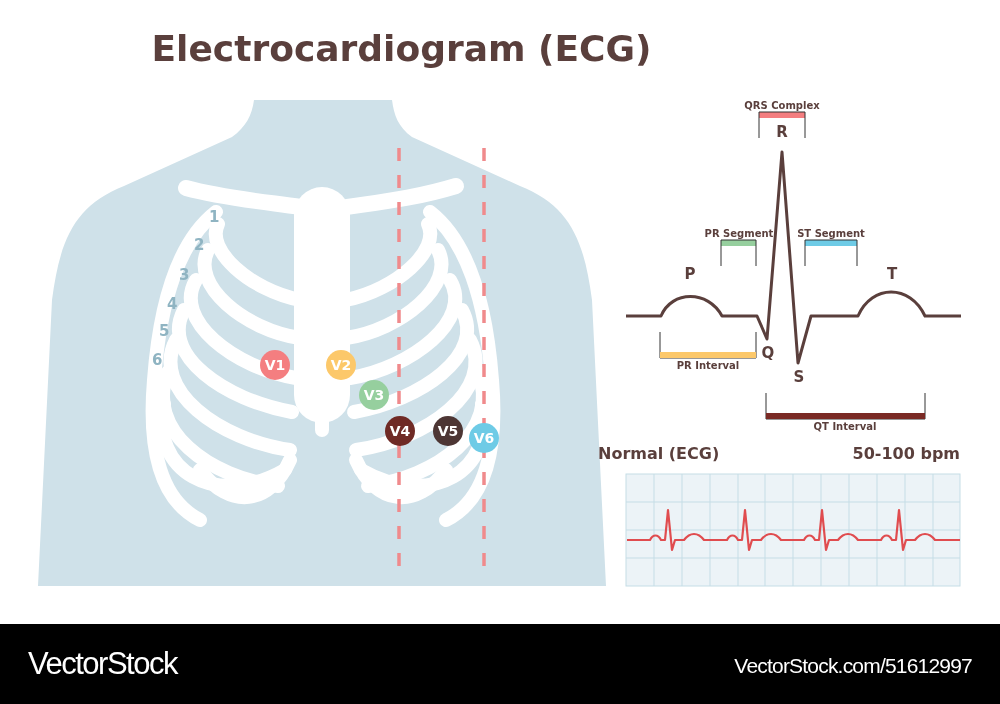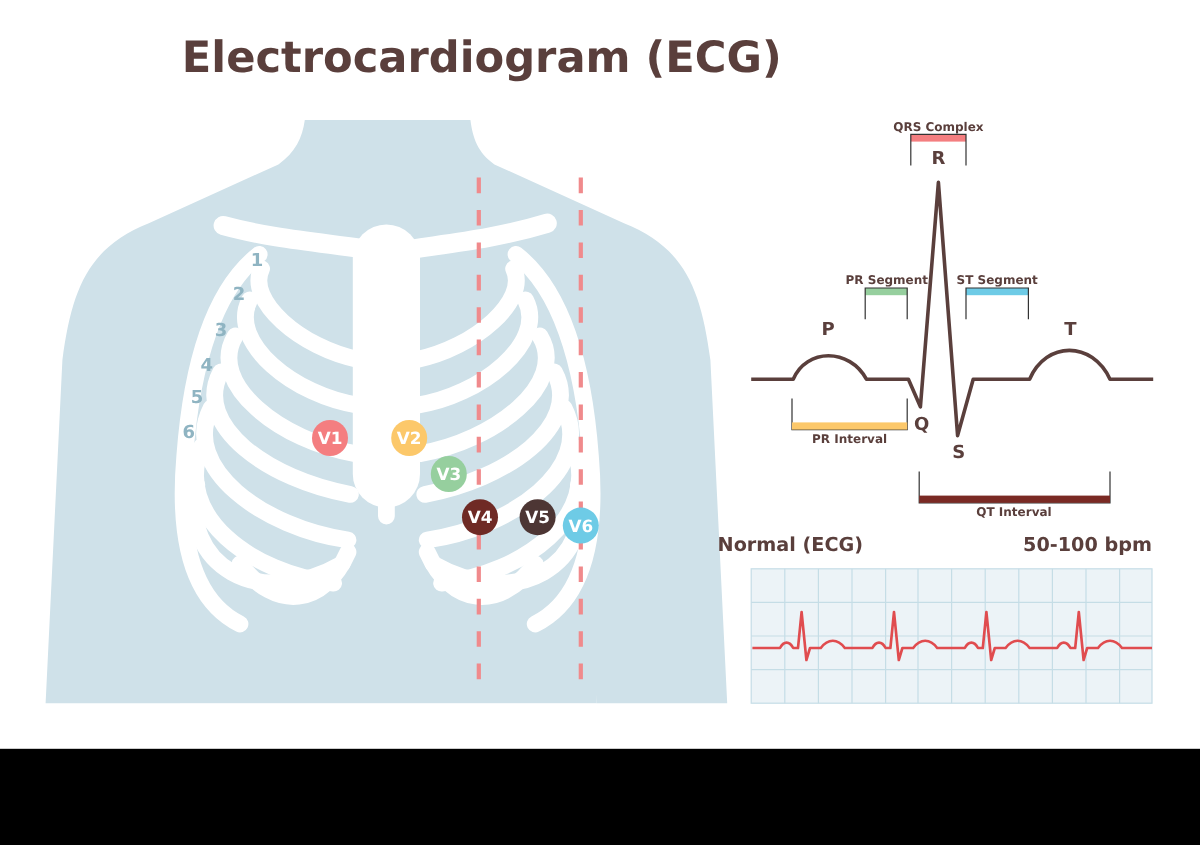--- a/index.html
+++ b/index.html
@@ -164,13 +164,15 @@
          C730,534 735,534 738,540 L742,540 L745,510 L749,550 L752,540 L761,540 C767,532 775,532 781,540 L804,540
          C807,534 812,534 815,540 L819,540 L822,510 L826,550 L829,540 L838,540 C844,532 852,532 858,540 L881,540
          C884,534 889,534 892,540 L896,540 L899,510 L903,550 L906,540 L915,540 C921,532 929,532 935,540 L960,540"></path>
   </g>
 </svg>
 
 <div class="normal-label">Normal (ECG)</div>
 <div class="bpm-label">50-100 bpm</div>
 
 <div class="footer">
+  <div class="brand">VectorStock</div>
+  <div class="ref">VectorStock.com/51612997</div>
 </div>
 
 </body></html>

